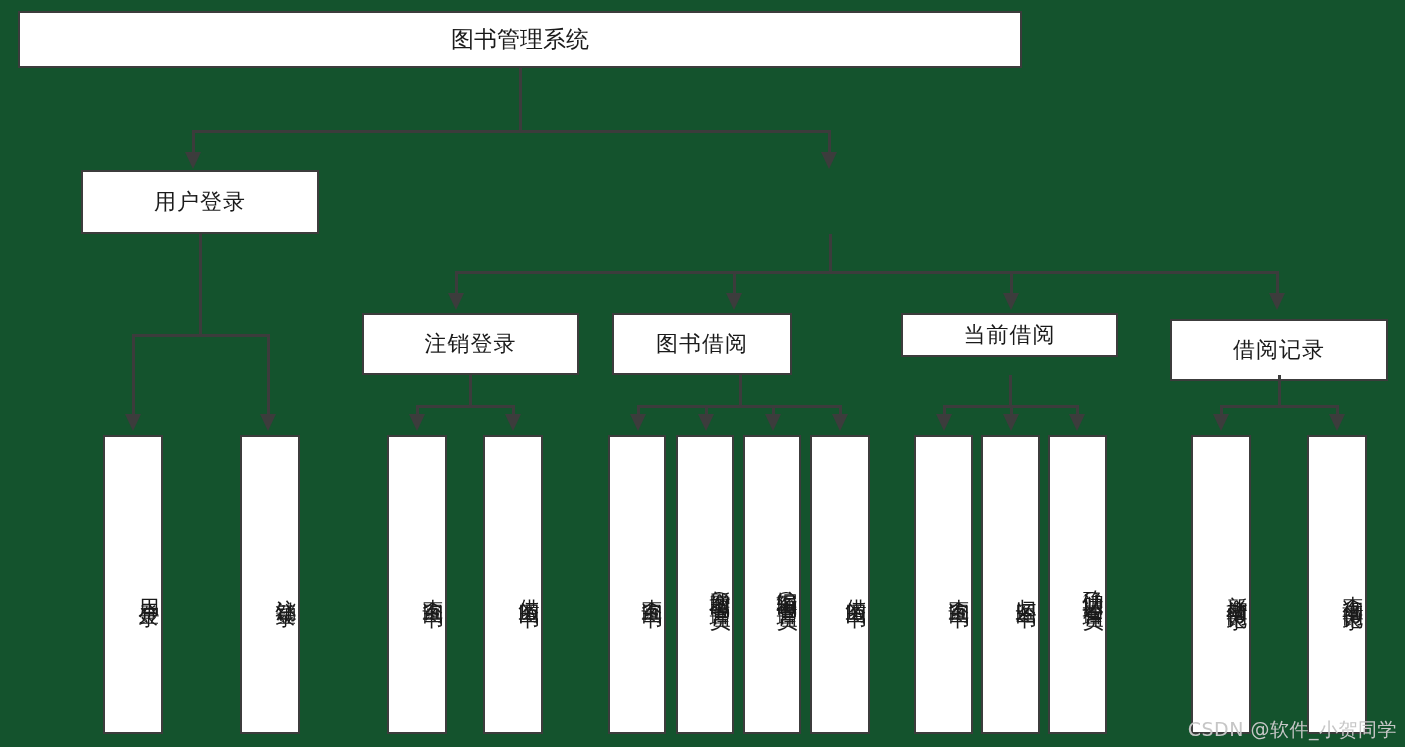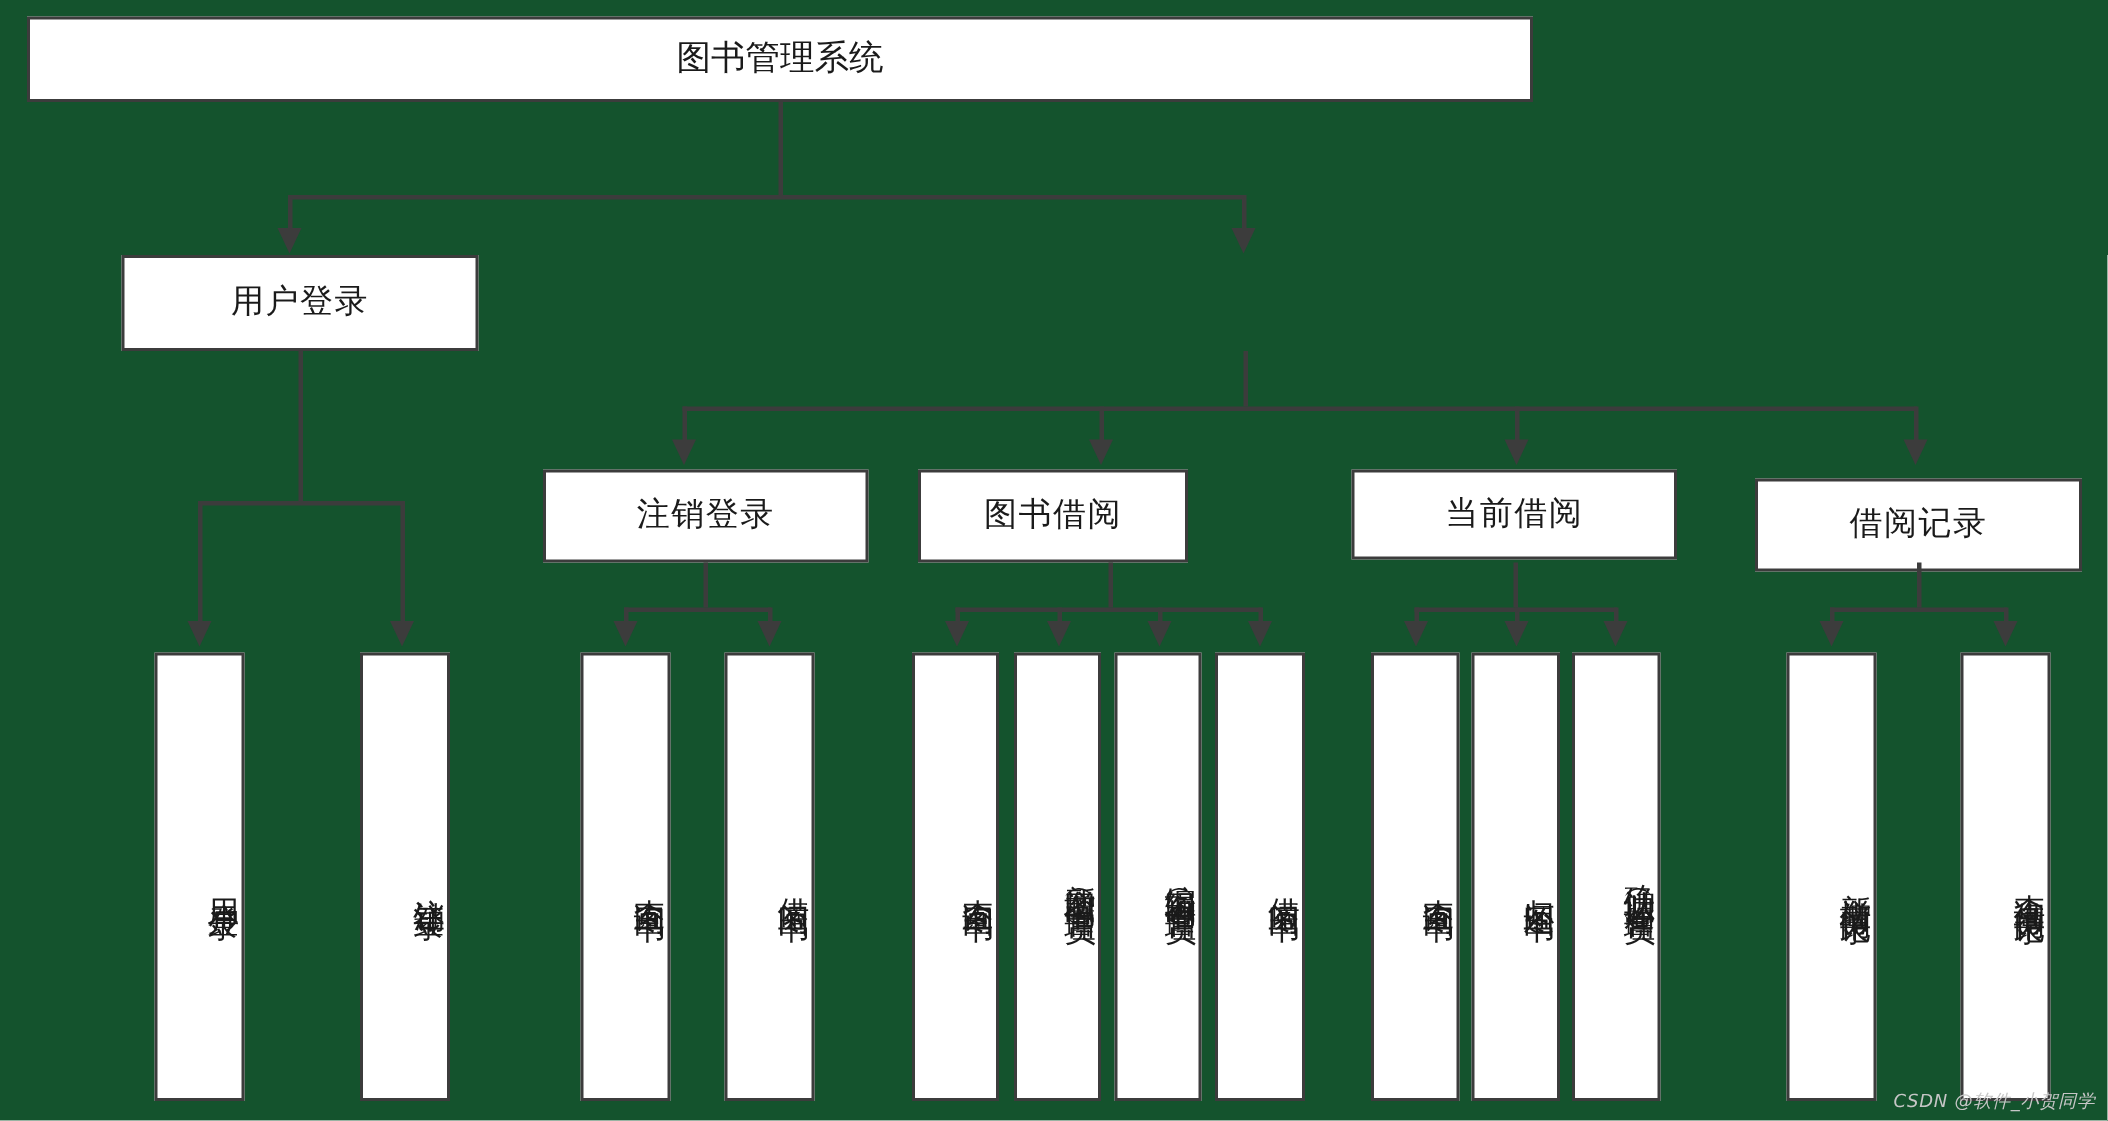--- a/index.html
+++ b/index.html
@@ -58,25 +58,24 @@
     width: 0;
     height: 0;
     border-left: 8px solid transparent;
     border-right: 8px solid transparent;
     border-top: 17px solid #3c3c3c;
   }
   #watermark {
     position: absolute;
     right: 8px;
     bottom: 4px;
-    font-size: 12px;
+    font-size: 19px;
     color: #c6c6c6;
     white-space: nowrap;
     letter-spacing: 0.5px;
-    font-style: italic;
   }
 </style>
 </head>
 <body>
 
 <div id="canvas">
 
   <div class="node root" style="left:18px; top:11px; width:1004px; height:57px;">图书管理系统</div>
 
   <div class="conn vline" style="left:519px; top:68px; height:62px;"></div>
@@ -103,21 +102,21 @@
   <div class="conn vline" style="left:733px; top:271px; height:23px;"></div>
   <div class="conn vline" style="left:1010px; top:271px; height:23px;"></div>
   <div class="conn vline" style="left:1276px; top:271px; height:23px;"></div>
   <div class="arrow" style="left:448px; top:293px;"></div>
   <div class="arrow" style="left:726px; top:293px;"></div>
   <div class="arrow" style="left:1003px; top:293px;"></div>
   <div class="arrow" style="left:1269px; top:293px;"></div>
 
   <div class="node horiz" style="left:362px; top:313px; width:217px; height:62px;">注销登录</div>
   <div class="node horiz" style="left:612px; top:313px; width:180px; height:62px;">图书借阅</div>
-  <div class="node horiz" style="left:901px; top:313px; width:217px; height:60px;">当前借阅</div>
+  <div class="node horiz" style="left:901px; top:313px; width:217px; height:44px;">当前借阅</div>
   <div class="node horiz" style="left:1170px; top:319px; width:218px; height:62px;">借阅记录</div>
 
   <div class="conn vline" style="left:469px; top:375px; height:30px;"></div>
   <div class="conn hline" style="left:416px; top:405px; width:98px;"></div>
   <div class="conn vline" style="left:416px; top:405px; height:10px;"></div>
   <div class="conn vline" style="left:512px; top:405px; height:10px;"></div>
   <div class="arrow" style="left:409px; top:414px;"></div>
   <div class="arrow" style="left:505px; top:414px;"></div>
 
   <div class="conn vline" style="left:739px; top:375px; height:30px;"></div>

